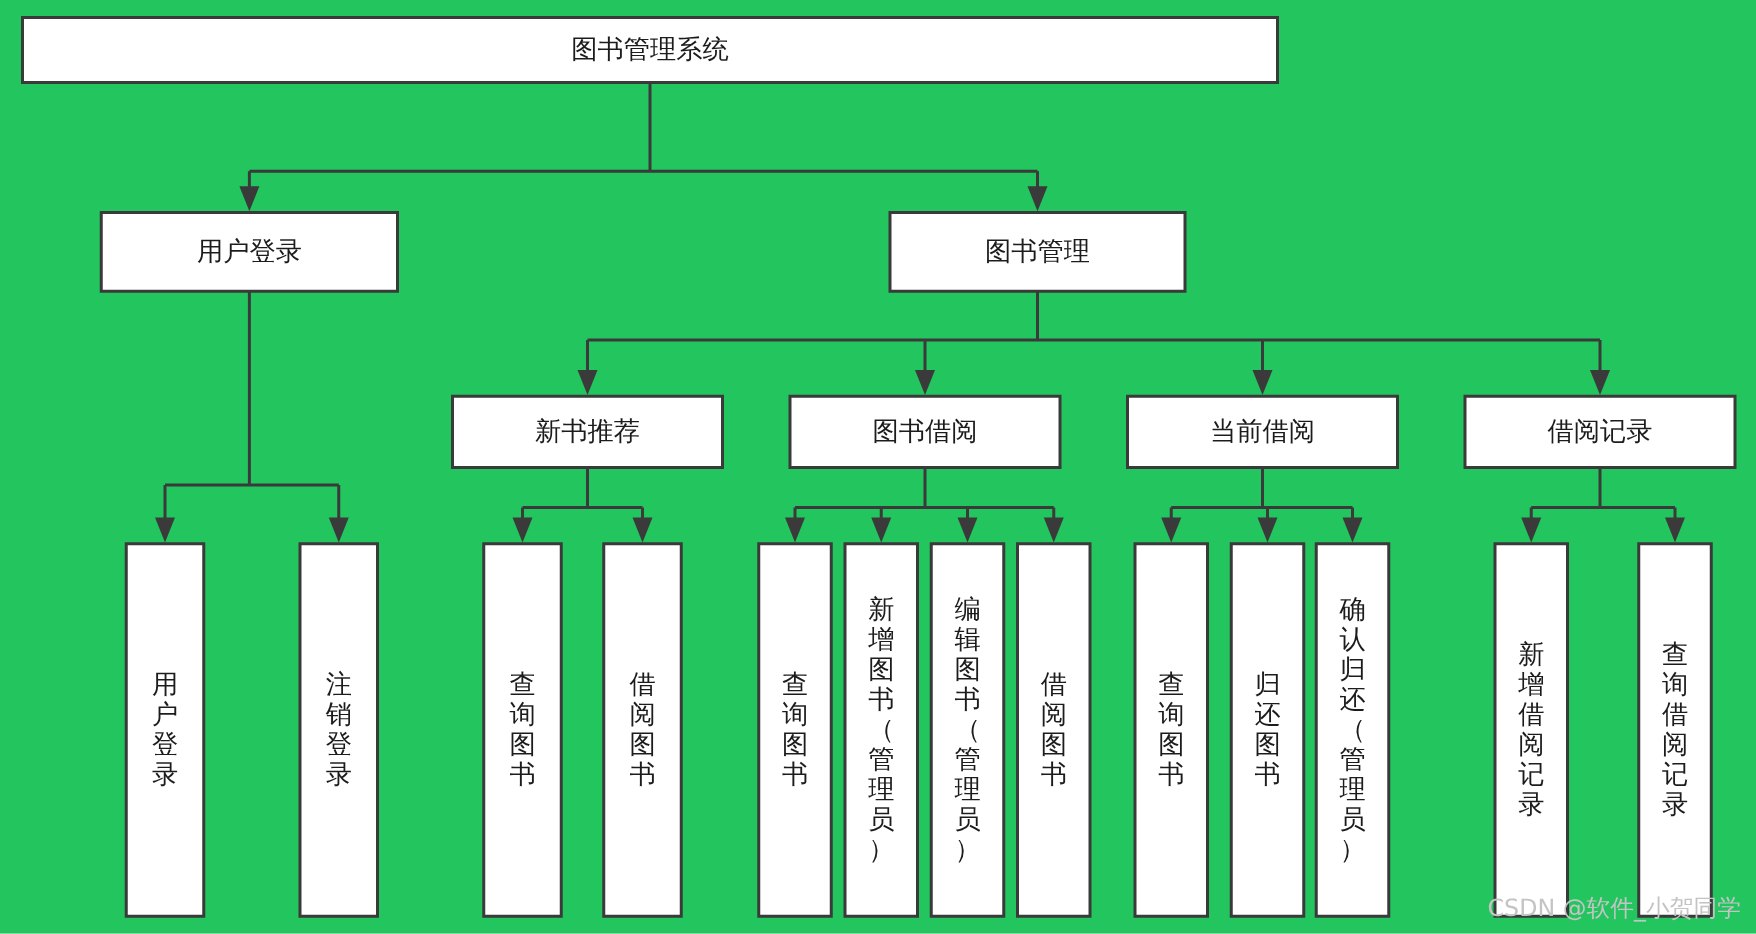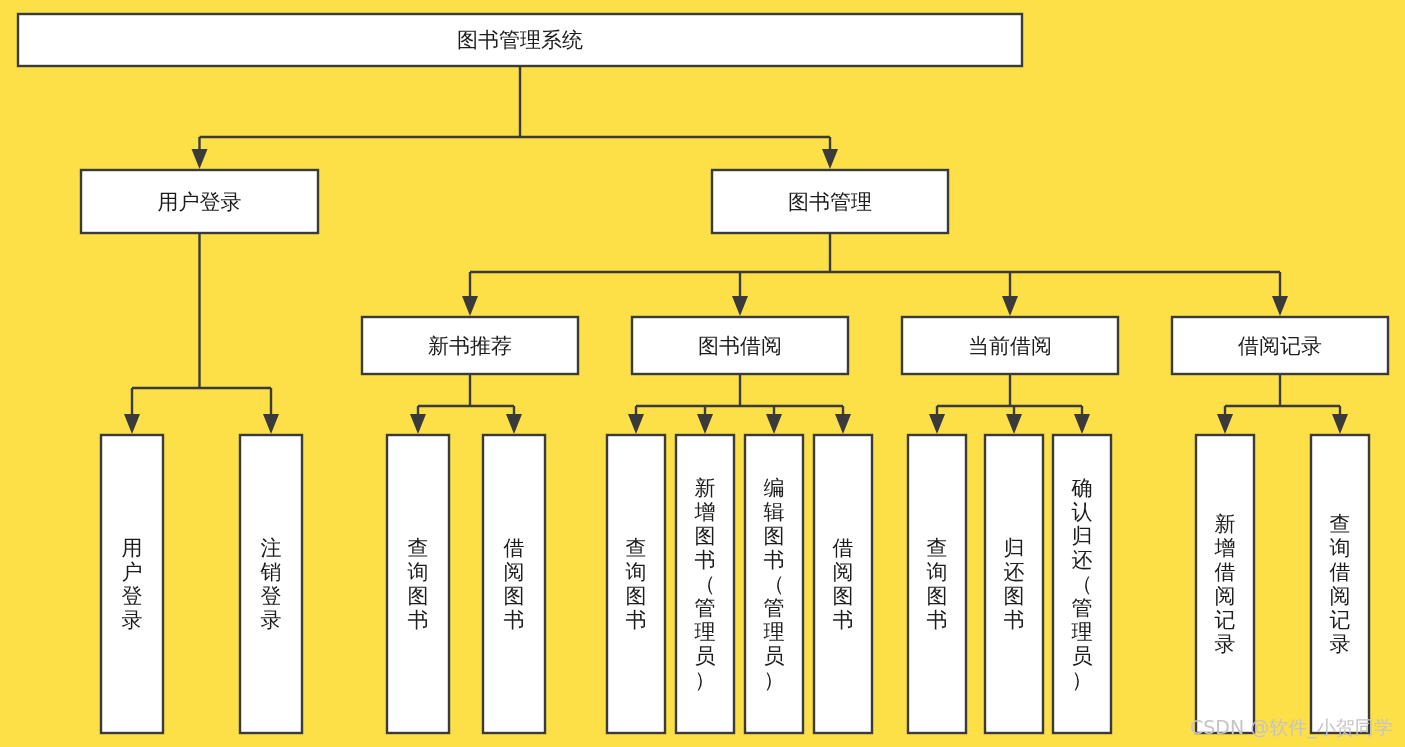--- a/index.html
+++ b/index.html
@@ -8,21 +8,21 @@
     padding: 0;
     background: #ffffff;
   }
   body {
     font-family: "DejaVu Sans", "Liberation Sans", sans-serif;
   }
   #diagram-root {
     position: relative;
     width: 1405px;
     height: 747px;
-    background: #fde047;
+    background: #22c55e;
     overflow: hidden;
   }
   svg#flow-svg {
     position: absolute;
     left: 0;
     top: 0;
     width: 1405px;
     height: 747px;
     display: block;
   }

